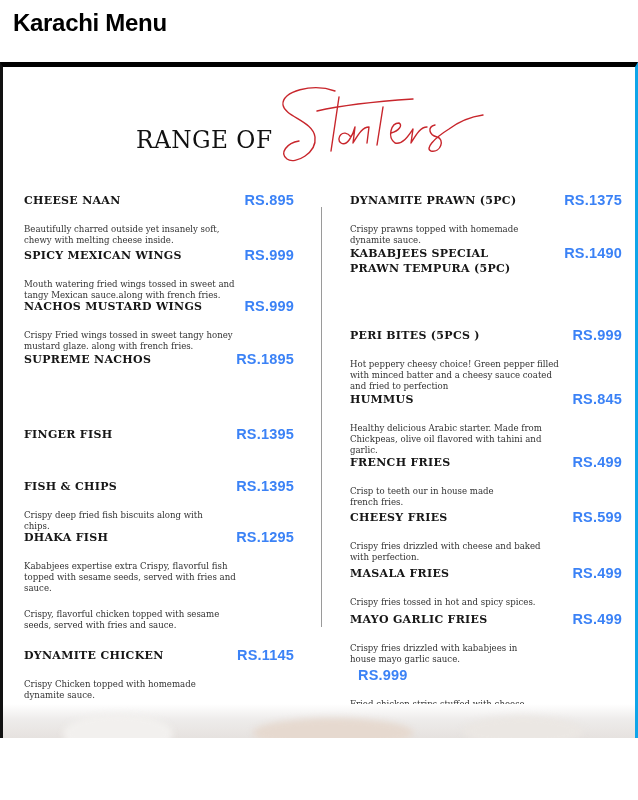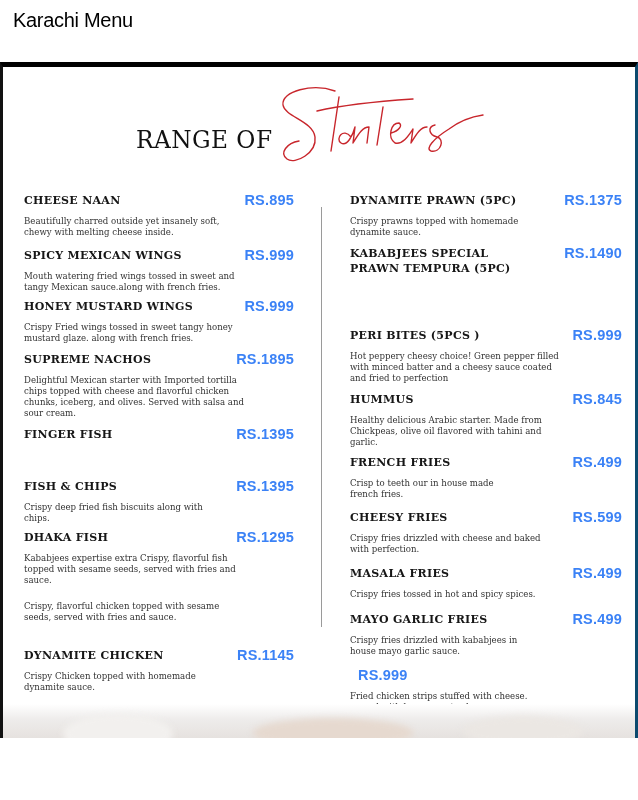--- a/index.html
+++ b/index.html
@@ -1,27 +1,27 @@
 <!DOCTYPE html>
 <html><head>
 <meta charset="utf-8">
 <style>
   * { box-sizing: border-box; margin: 0; padding: 0; }
   html, body { width: 638px; height: 800px; background: #ffffff; overflow: hidden; }
   body { position: relative; font-family: "DejaVu Serif", serif; color: #1a1a1a; }
 
   .page-title {
     position: absolute; left: 13px; top: 9px;
-    font-family: "Liberation Sans", sans-serif; font-weight: normal;
-    font-size: 20px; letter-spacing: -0.3px; color: #000;
+    font-family: "Liberation Sans", sans-serif; font-weight: bold;
+    font-size: 24px; letter-spacing: -0.3px; color: #000;
   }
 
   .menu-frame {
     position: absolute; left: 0; top: 62px; width: 638px; height: 676px;
-    border-top: 5px solid #000; border-left: 3px solid #111; border-right: 3px solid #0c4a6e;
+    border-top: 5px solid #000; border-left: 3px solid #111; border-right: 3px solid #0ea5e9;
     background: #fff; overflow: hidden;
   }
 
   .heading { position: absolute; left: 0; top: 0; width: 100%; height: 110px; }
   .heading .range-of {
     position: absolute; left: 133px; top: 58px;
     font-family: "DejaVu Serif", serif; font-size: 25px; letter-spacing: 0.5px; color: #111;
     transform: scaleX(0.93); transform-origin: left;
   }
   .heading svg.script { position: absolute; left: 270px; top: 10px; }
@@ -39,21 +39,21 @@
   .item .name {
     font-family: "DejaVu Serif", serif; font-weight: bold; font-size: 11px;
     letter-spacing: 0.3px; line-height: 15px; color: #161616;
   }
   .item .price {
     font-family: "Liberation Sans", sans-serif; font-weight: bold; font-size: 14.5px;
     letter-spacing: 0.2px; line-height: 15px; color: #3b82f6; white-space: nowrap; margin-left: 8px;
   }
   .item .desc {
     font-family: "DejaVu Serif", serif; font-size: 8.6px; line-height: 11px; color: #333;
-    margin-top: 8px;
+    margin-top: 16px;
   }
 
   .footer-photo {
     position: absolute; left: 0; bottom: 0; width: 100%; height: 34px;
     background: linear-gradient(to bottom, #ffffff 0%, #eeeceb 45%, #e6e2df 100%);
   }
   .footer-photo .blob {
     position: absolute; border-radius: 50%; filter: blur(3px);
   }
 </style>
@@ -96,32 +96,31 @@
     <div class="item" style="top:61px">
       <div class="row">
         <span class="name">SPICY MEXICAN WINGS</span>
         <span class="price">RS.999</span>
       </div>
       <div class="desc" style="width:225px">Mouth watering fried wings tossed in sweet and tangy Mexican sauce.along with french fries.</div>
     </div>
 
     <div class="item" style="top:112px">
       <div class="row">
-        <span class="name">HONEY MUSTARD WINGS</span>
+        <span class="name">NACHOS MUSTARD WINGS</span>
         <span class="price">RS.999</span>
       </div>
       <div class="desc" style="width:215px">Crispy Fried wings tossed in sweet tangy honey mustard glaze. along with french fries.</div>
     </div>
 
     <div class="item" style="top:165px">
       <div class="row">
         <span class="name">SUPREME NACHOS</span>
         <span class="price">RS.1895</span>
       </div>
-      <div class="desc" style="width:235px">Delightful Mexican starter with Imported tortilla chips topped with cheese and flavorful chicken chunks, iceberg, and olives. Served with salsa and sour cream.</div>
     </div>
 
     <div class="item" style="top:240px">
       <div class="row">
         <span class="name">FINGER FISH</span>
         <span class="price">RS.1395</span>
       </div>
     </div>
 
     <div class="item" style="top:292px">

